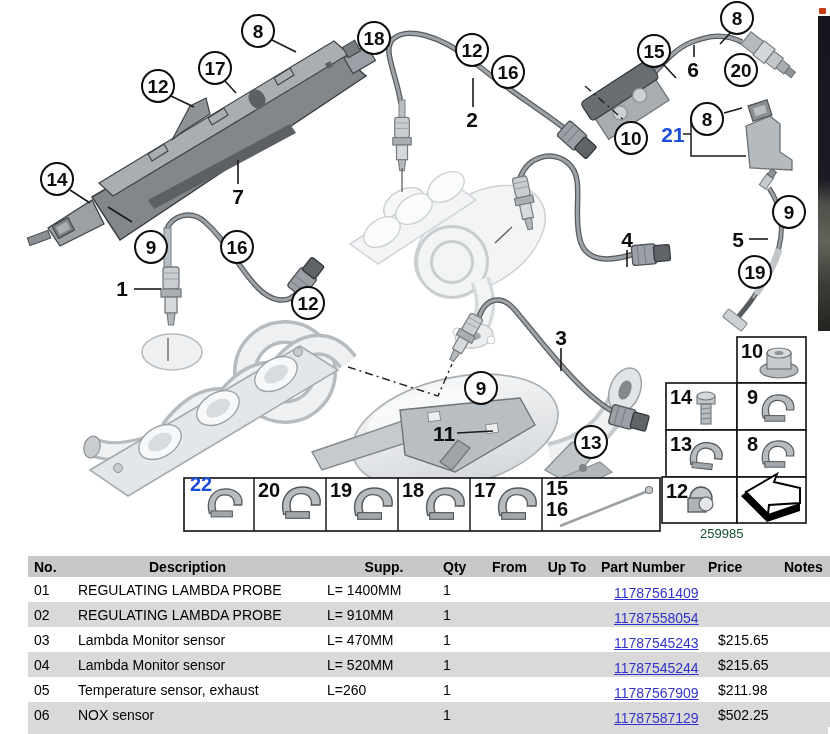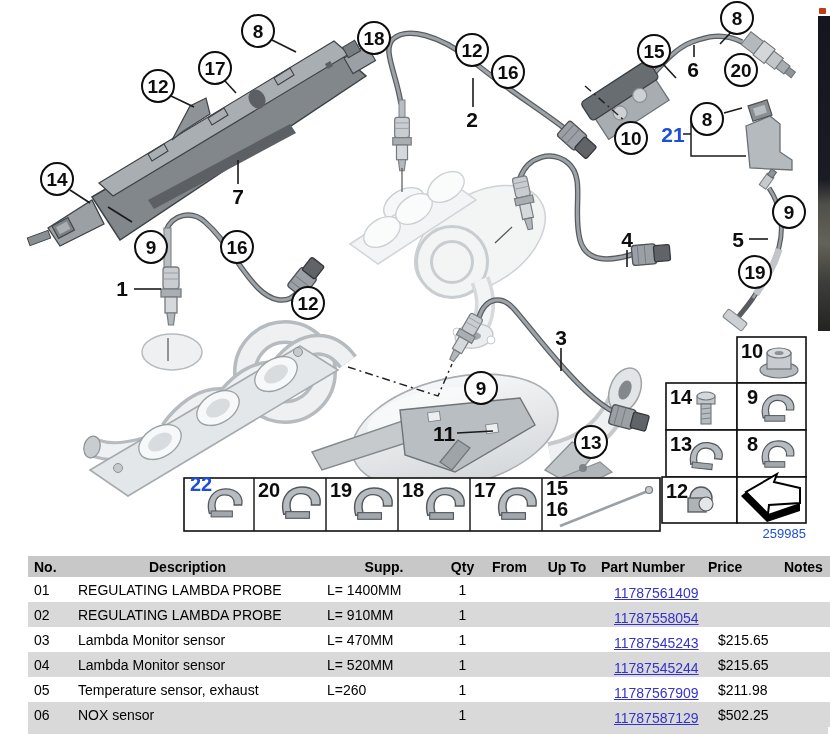--- a/index.html
+++ b/index.html
@@ -8,34 +8,34 @@
   
   .diagram-wrap{position:absolute;left:0;top:0;width:830px;height:546px;}
   .diagram-wrap svg{position:absolute;left:0;top:0;}
   #diagram-overlay{position:absolute;left:0;top:0;width:830px;height:546px;pointer-events:none;}
   .co{position:absolute;box-sizing:border-box;width:34px;height:34px;border:2.6px solid #0d0d0d;
       border-radius:50%;background:#fff;display:flex;align-items:center;justify-content:center;
       font-weight:bold;font-size:19px;color:#0d0d0d;line-height:1;}
   .pl{position:absolute;transform:translate(-50%,-50%);font-weight:bold;font-size:21px;color:#0d0d0d;line-height:1;}
   .cn{position:absolute;font-weight:bold;font-size:20px;color:#0d0d0d;line-height:1;}
   .muted{color:#1d4ed8;}
-  .fignum{position:absolute;left:700px;top:526px;width:106px;text-align:right;
-          font-size:13px;color:#1d4ed8;}
+  .fignum{position:absolute;left:700px;top:526px;width:106px;text-align:left;
+          font-size:13px;color:#14532d;}
   
   table.parts{position:absolute;left:28px;top:556px;width:800px;border-collapse:collapse;
               table-layout:fixed;font-size:14px;color:#000;}
   table.parts th{background:#c8c8c8;font-weight:bold;height:21px;white-space:nowrap;overflow:hidden;}
   table.parts td{height:19px;white-space:nowrap;overflow:hidden;background:#fff;}
   table.parts tr.alt td{background:#d9d9d9;}
   .col0{width:40px;text-align:left;padding:0 0 0 6px;margin-top:27px;}
   .col1{width:227px;text-align:left;padding:0 0 0 4px;}
   th.col1{text-align:center;padding:0 24px 0 0;}
   .col2{width:118px;text-align:left;padding:0 0 0 2px;}
   th.col2{text-align:center;padding:0;}
-  .col3{width:39px;text-align:center;padding:0;}
+  .col3{width:39px;text-align:left;padding:0;}
   .col4{width:55px;text-align:center;padding:0;}
   .col5{width:60px;text-align:center;padding:0;}
   .col6{width:103px;text-align:left;padding:6px 0 0 17px;}
   th.col6{text-align:left;padding:0 0 0 4px;}
   .col7{width:72px;text-align:left;padding:0 0 0 14px;}
   th.col7{text-align:left;padding:0 0 0 4px;}
   .col8{width:86px;text-align:left;padding:0 0 0 4px;}
   th.col8{text-align:left;padding:0 0 0 4px;}
   a.plink{color:#3332cc;text-decoration:underline;cursor:pointer;}
   .bottom-band{position:absolute;left:28px;top:727px;width:800px;height:7px;background:#d9d9d9;}

